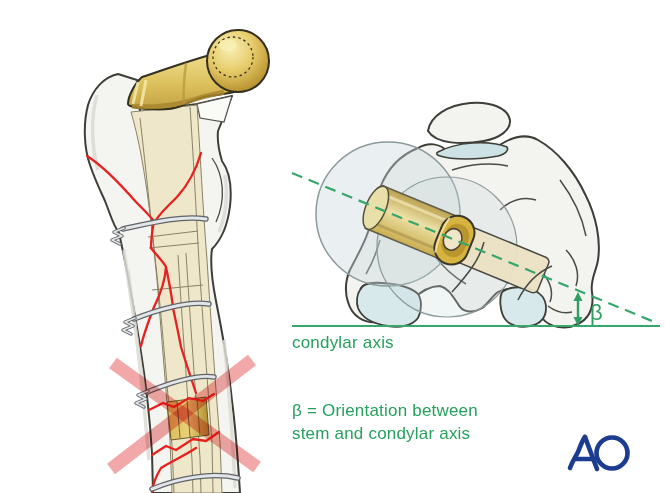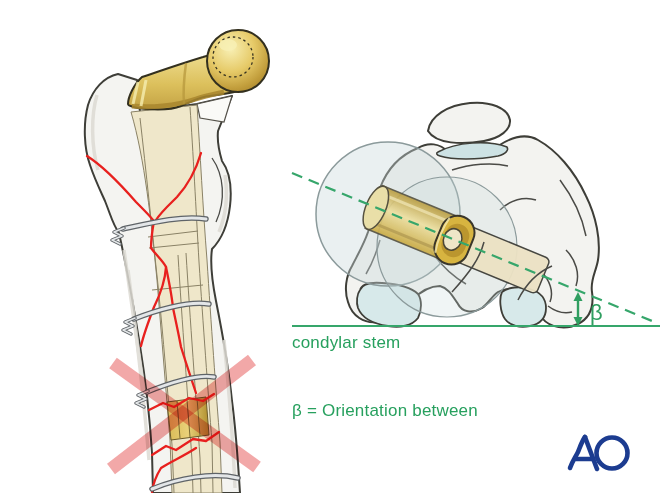--- a/index.html
+++ b/index.html
@@ -202,18 +202,19 @@
   <g transform="translate(568,434)" aria-label="AO">
     <g stroke="#1c3c90" stroke-width="4.6" fill="none" stroke-linecap="round" stroke-linejoin="round">
       <path d="M2,34 C4,28 7,24 10,18 C12,13 14,7 17,3"></path>
       <path d="M17,3 L29,35"></path>
       <path d="M8,25 L25,25"></path>
       <circle cx="44" cy="19" r="15.5"></circle>
     </g>
   </g>
 </svg>
 
-<div class="green-label" id="condylar-label">condylar stem</div>
+<div class="green-label" id="condylar-label">condylar axis</div>
 <div class="green-label" id="beta-def">
   <div>β = Orientation between</div>
+  <div>stem and condylar axis</div>
 </div>
 
 </div>
 
 </body></html>

